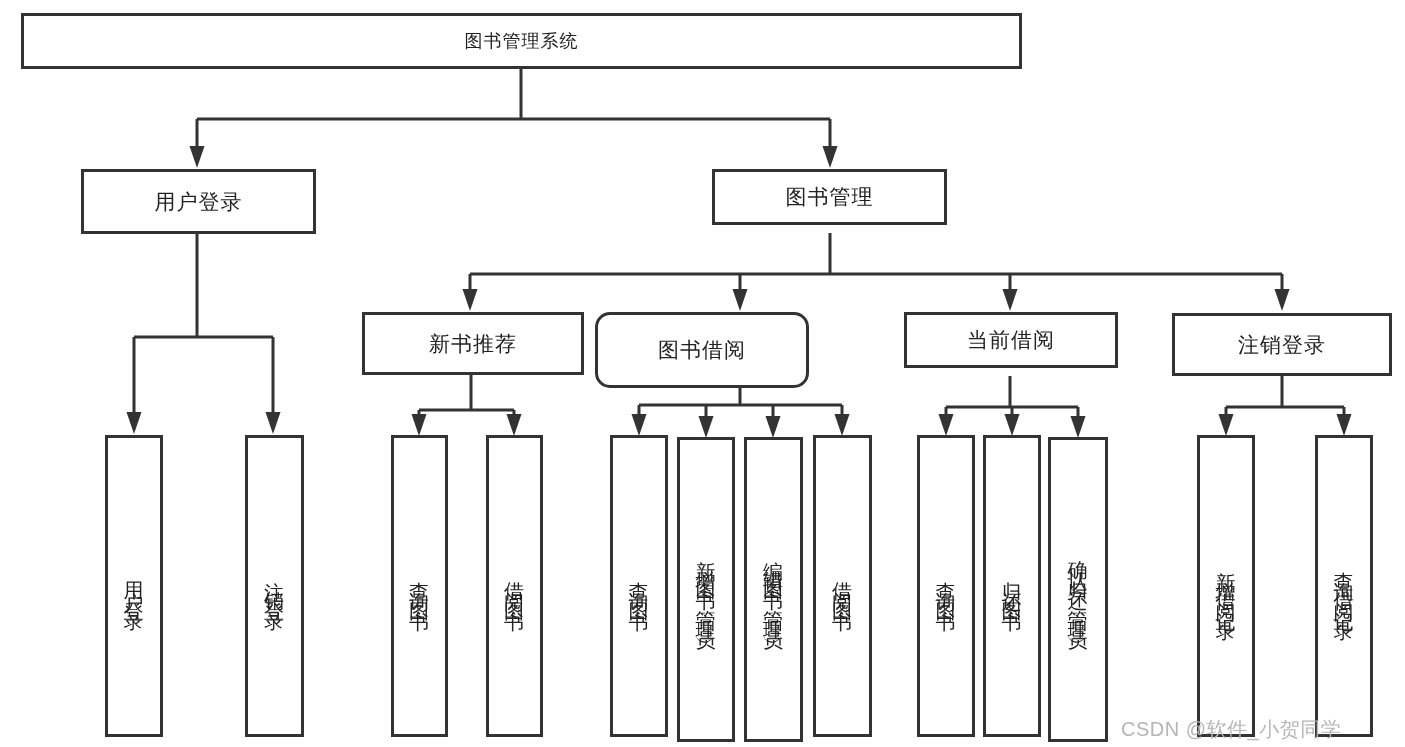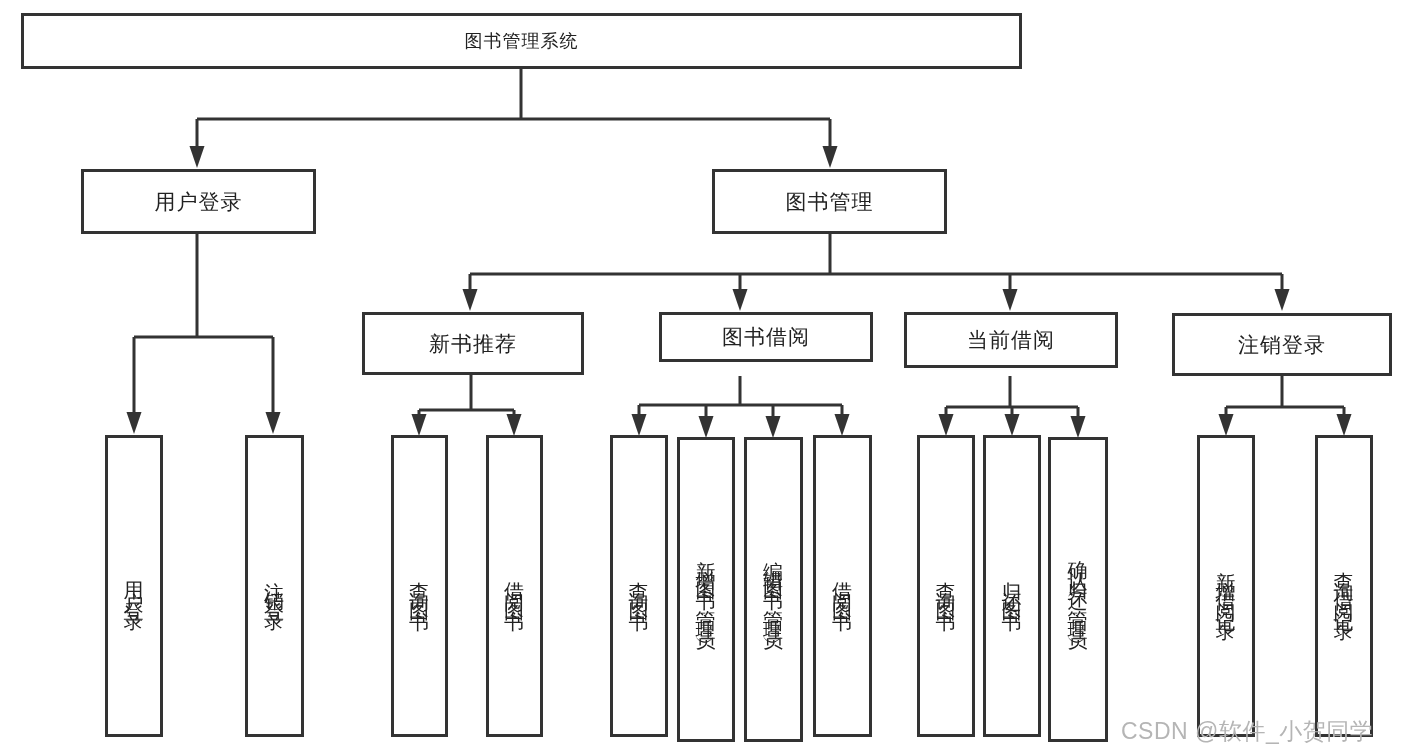--- a/index.html
+++ b/index.html
@@ -34,21 +34,21 @@
   .leaf{
     font-size:20px;
     writing-mode:vertical-rl;
     text-orientation:mixed;
     letter-spacing:10px;
     line-height:1;
   }
   #watermark{
     position:absolute;
     left:1121px;top:716px;
-    font-size:23px;
+    font-size:20px;
     color:var(--watermark);
     z-index:3;
     white-space:nowrap;
     letter-spacing:0.5px;
   }
 </style>
 </head>
 <body>
 
 <div id="diagram">
@@ -107,24 +107,24 @@
       <polygon points="1004.5,414 1019.5,414 1012,436"></polygon>
       <polygon points="1070.5,416 1085.5,416 1078,438"></polygon>
       <polygon points="1218.5,414 1233.5,414 1226,436"></polygon>
       <polygon points="1336.5,414 1351.5,414 1344,436"></polygon>
     </g>
   </svg>
 
   <div class="node root" style="left:21px;top:13px;width:1001px;height:56px;">图书管理系统</div>
 
   <div class="node" style="left:81px;top:169px;width:235px;height:65px;">用户登录</div>
-  <div class="node" style="left:712px;top:169px;width:235px;height:65px;">图书管理</div>
+  <div class="node" style="left:712px;top:169px;width:235px;height:56px;">图书管理</div>
 
   <div class="node" style="left:362px;top:312px;width:222px;height:63px;">新书推荐</div>
-  <div class="node" style="left:659px;top:312px;width:214px;height:50px;">图书借阅</div>
+  <div class="node" style="left:595px;top:312px;width:214px;height:76px;border-radius:15px;">图书借阅</div>
   <div class="node" style="left:904px;top:312px;width:214px;height:56px;">当前借阅</div>
   <div class="node" style="left:1172px;top:313px;width:220px;height:63px;">注销登录</div>
 
   <div class="leaf" style="left:105px;top:435px;width:58px;height:302px;">用户登录</div>
   <div class="leaf" style="left:245px;top:435px;width:59px;height:302px;">注销登录</div>
 
   <div class="leaf" style="left:391px;top:435px;width:57px;height:302px;">查询图书</div>
   <div class="leaf" style="left:486px;top:435px;width:57px;height:302px;">借阅图书</div>
 
   <div class="leaf" style="left:610px;top:435px;width:58px;height:302px;">查询图书</div>

